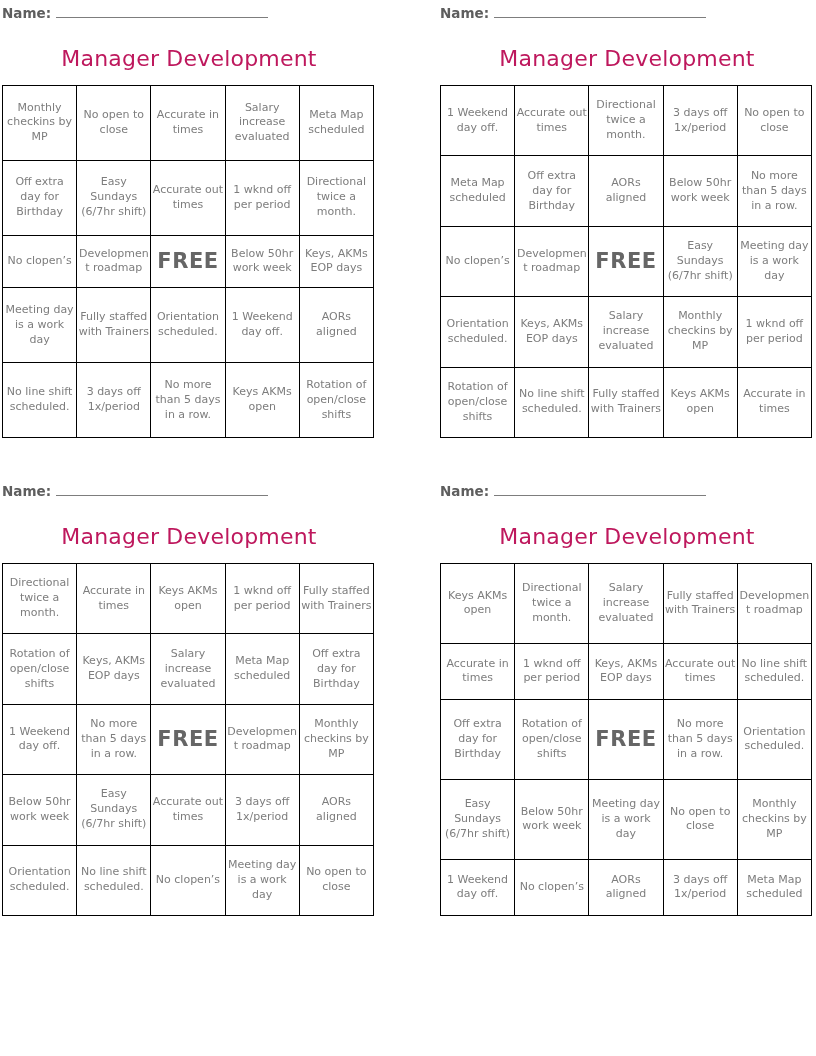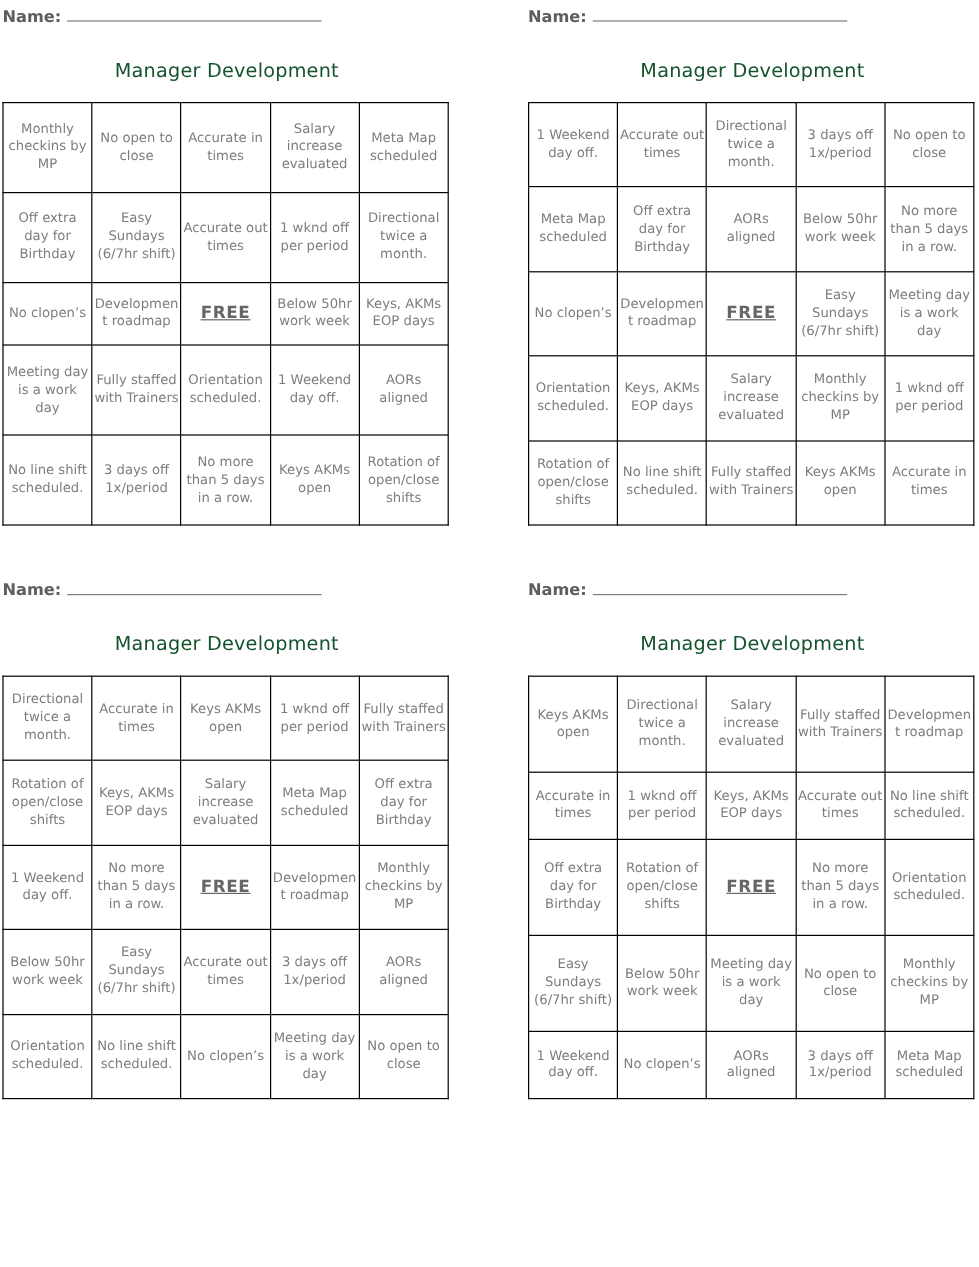--- a/index.html
+++ b/index.html
@@ -29,24 +29,24 @@
     width: 212px;
     height: 13px;
     border-bottom: 1px solid #7d7d7d;
     margin-left: 5px;
     vertical-align: baseline;
   }
 
   .title {
     margin: 24px 0 0 0;
     text-align: center;
-    font-size: 16px;
+    font-size: 22px;
     font-weight: 400;
     line-height: 26px;
-    color: #14532d;
+    color: #be185d;
     letter-spacing: 0.2px;
   }
 
   table.grid {
     margin-top: 13px;
     border-collapse: collapse;
     table-layout: fixed;
     width: 372px;
     height: 353px;
     padding-left: 31px;
@@ -55,23 +55,22 @@
     border: 1.5px solid #000000;
     font-size: 11px;
     line-height: 1.36;
     color: #7d7d7d;
     text-align: center;
     vertical-align: middle;
     padding: 2px 1px;
     overflow-wrap: anywhere;
   }
   .cell.free {
-    font-size: 14px;
+    font-size: 21px;
     font-weight: 700;
-    text-decoration: underline;
     color: #666666;
     letter-spacing: 0.5px;
     overflow-wrap: normal;
   }
 </style>
 </head>
 <body>
 
 <section class="card c0">
   <div class="name-row">

